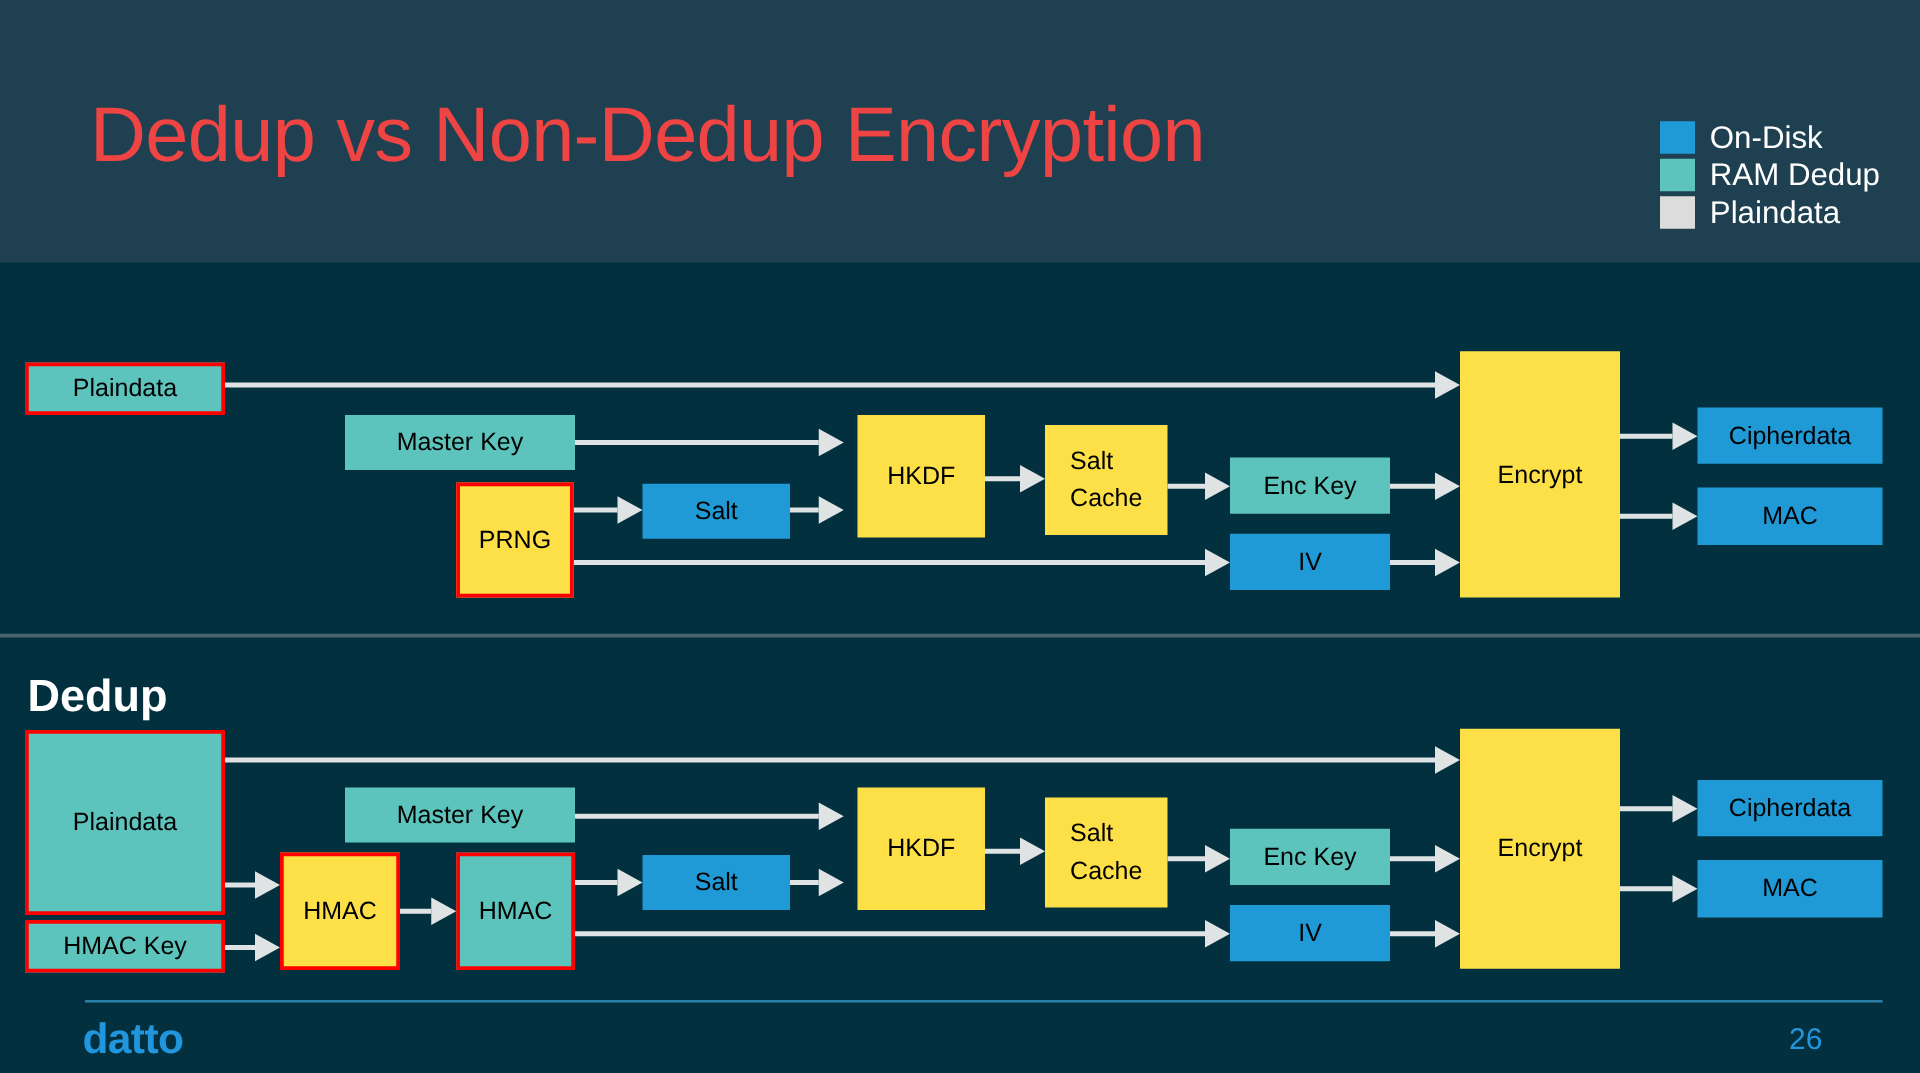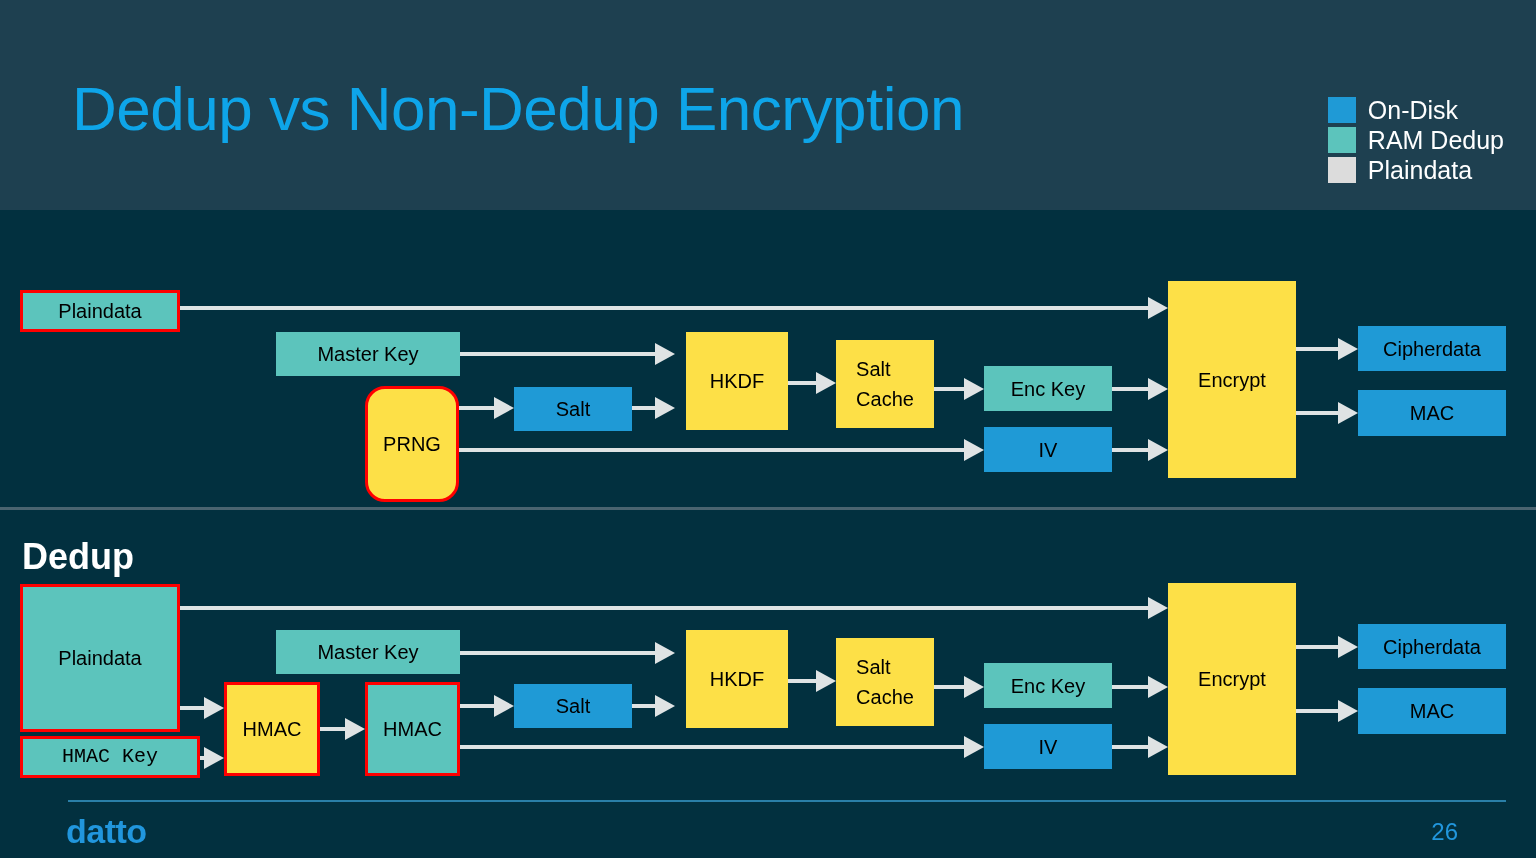--- a/index.html
+++ b/index.html
@@ -27,21 +27,21 @@
     width: 1536px;
     height: 210px;
     background: #1e4050;
   }
   .slide-title {
     position: absolute;
     left: 72px;
     top: 72px;
     font-size: 62px;
     line-height: 74px;
-    color: #0ea5e9;
+    color: #ef4444;
     letter-spacing: -0.5px;
     white-space: nowrap;
   }
 
   
   .legend {
     position: absolute;
     right: 32px;
     top: 96px;
     display: flex;
@@ -196,21 +196,21 @@
   <div class="arrow" style="left:1148px; top:439px;"></div>
 
   <div class="line" style="left:1296px; top:347px; width:42px;"></div>
   <div class="arrow" style="left:1338px; top:338px;"></div>
 
   <div class="line" style="left:1296px; top:411px; width:42px;"></div>
   <div class="arrow" style="left:1338px; top:402px;"></div>
 
   <div class="node ramonly outlined" style="left:20px; top:290px; width:160px; height:42px;">Plaindata</div>
   <div class="node ramonly" style="left:276px; top:332px; width:184px; height:44px;">Master Key</div>
-  <div class="node procedure outlined" style="left:365px; top:386px; width:94px; height:116px;border-radius:20px;">PRNG</div>
+  <div class="node procedure outlined" style="left:365px; top:386px; width:94px; height:92px;">PRNG</div>
   <div class="node ondisk" style="left:514px; top:387px; width:118px; height:44px;">Salt</div>
   <div class="node procedure" style="left:686px; top:332px; width:102px; height:98px;">HKDF</div>
   <div class="node procedure" style="left:836px; top:340px; width:98px; height:88px; white-space:pre-line;">Salt
 Cache</div>
   <div class="node ramonly" style="left:984px; top:366px; width:128px; height:45px;">Enc Key</div>
   <div class="node ondisk" style="left:984px; top:427px; width:128px; height:45px;">IV</div>
   <div class="node procedure" style="left:1168px; top:281px; width:128px; height:197px;">Encrypt</div>
   <div class="node ondisk" style="left:1358px; top:326px; width:148px; height:45px;">Cipherdata</div>
   <div class="node ondisk" style="left:1358px; top:390px; width:148px; height:46px;">MAC</div>
 
@@ -254,21 +254,21 @@
   <div class="line" style="left:1112px; top:745px; width:36px;"></div>
   <div class="arrow" style="left:1148px; top:736px;"></div>
 
   <div class="line" style="left:1296px; top:645px; width:42px;"></div>
   <div class="arrow" style="left:1338px; top:636px;"></div>
 
   <div class="line" style="left:1296px; top:709px; width:42px;"></div>
   <div class="arrow" style="left:1338px; top:700px;"></div>
 
   <div class="node ramonly outlined" style="left:20px; top:584px; width:160px; height:148px;">Plaindata</div>
-  <div class="node ramonly outlined" style="left:20px; top:736px; width:180px; height:42px;font-family:Liberation Mono, monospace;">HMAC Key</div>
+  <div class="node ramonly outlined" style="left:20px; top:736px; width:160px; height:42px;">HMAC Key</div>
   <div class="node procedure outlined" style="left:224px; top:682px; width:96px; height:94px;">HMAC</div>
   <div class="node ramonly outlined" style="left:365px; top:682px; width:95px; height:94px;">HMAC</div>
   <div class="node ramonly" style="left:276px; top:630px; width:184px; height:44px;">Master Key</div>
   <div class="node ondisk" style="left:514px; top:684px; width:118px; height:44px;">Salt</div>
   <div class="node procedure" style="left:686px; top:630px; width:102px; height:98px;">HKDF</div>
   <div class="node procedure" style="left:836px; top:638px; width:98px; height:88px; white-space:pre-line;">Salt
 Cache</div>
   <div class="node ramonly" style="left:984px; top:663px; width:128px; height:45px;">Enc Key</div>
   <div class="node ondisk" style="left:984px; top:724px; width:128px; height:45px;">IV</div>
   <div class="node procedure" style="left:1168px; top:583px; width:128px; height:192px;">Encrypt</div>

